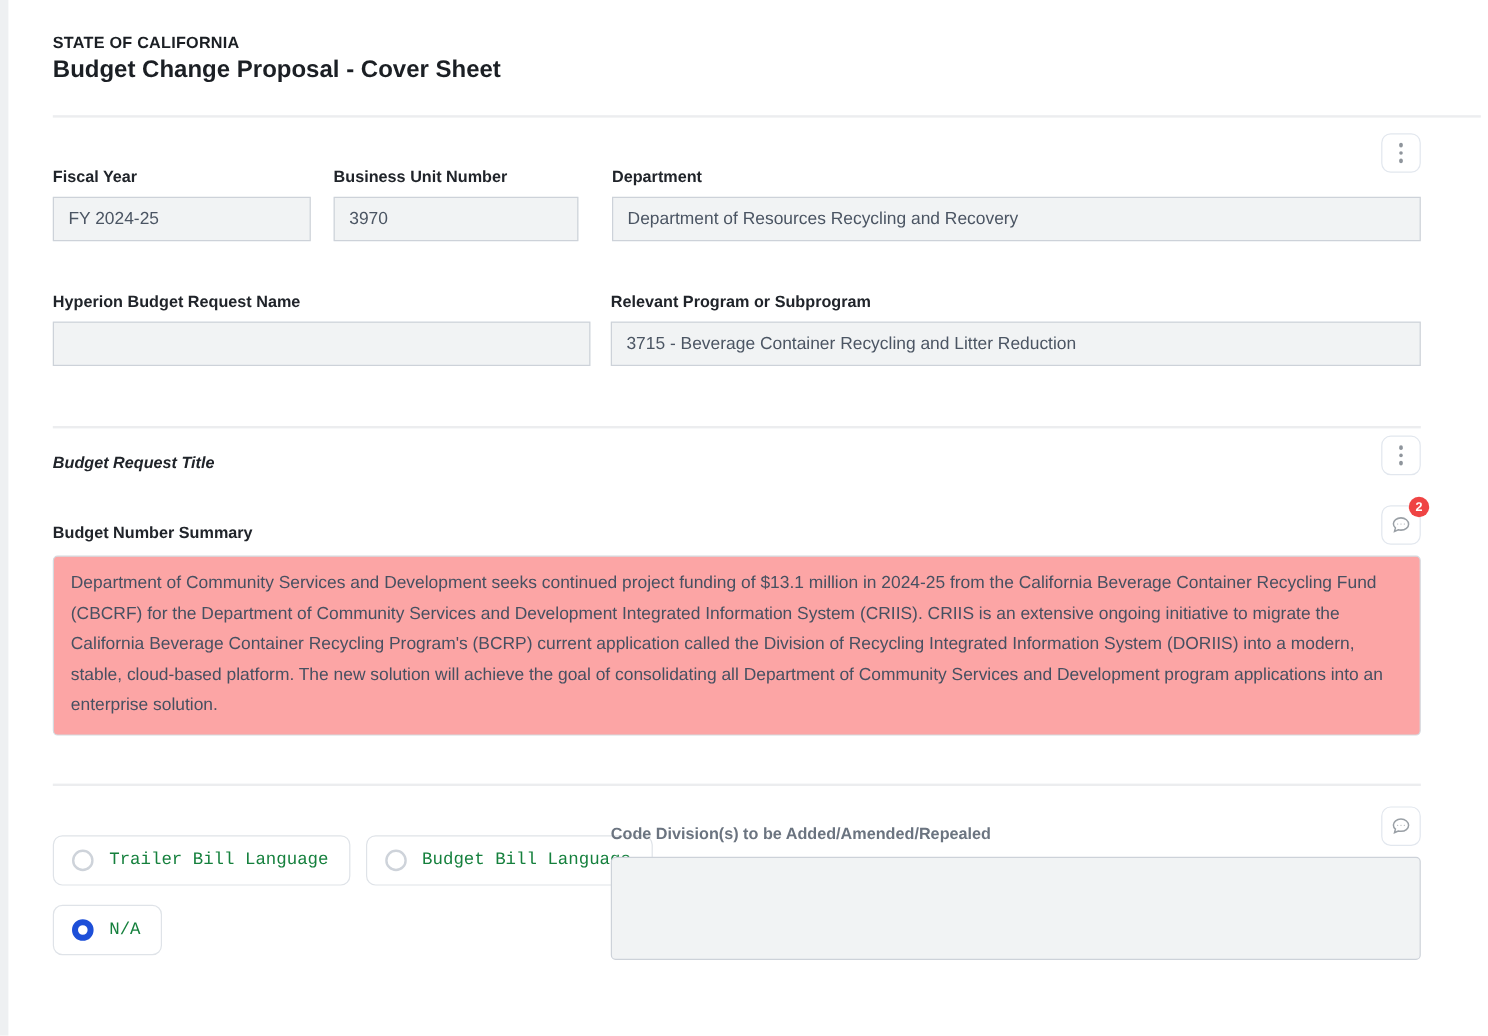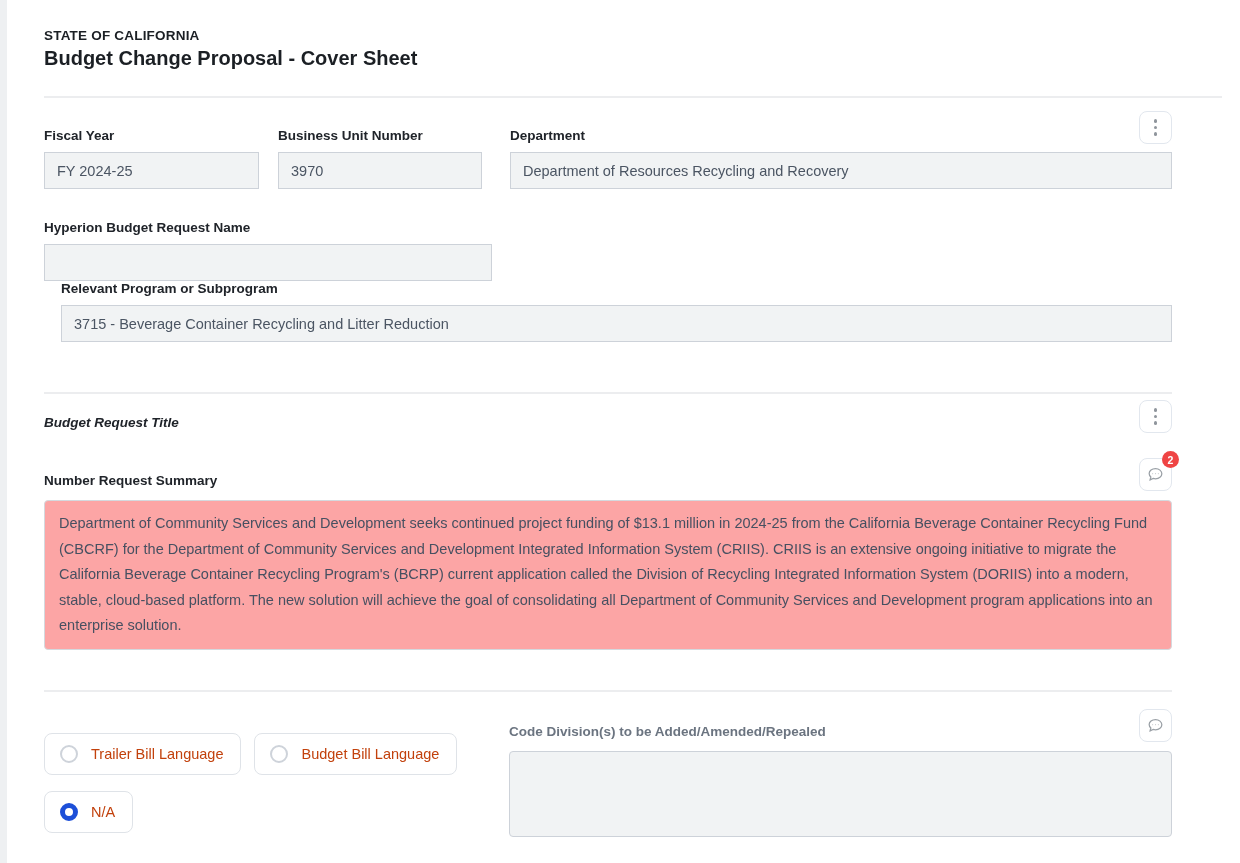--- a/index.html
+++ b/index.html
@@ -9,21 +9,21 @@
     background: #ffffff;
     color: #1f2329;
     position: relative;
     overflow: hidden;
   }
   .left-strip {
     position: absolute; left: 0; top: 0; bottom: 0;
     width: 7px; background: #eef0f2;
   }
   .page {
-    position: absolute; left: 0; top: 0; right: 16px;
+    position: absolute; left: 0; top: 0; right: 4px;
     padding: 28px 52px 0 44px;
   }
 
   
   .hdr-eyebrow { font-size: 13.5px; font-weight: 700; letter-spacing: .2px; color: #1b1f24; }
   .hdr-title   { font-size: 20px; font-weight: 700; color: #1b1f24; margin-top: 4px; }
   .hdr-form    { font-size: 14.5px; color: #41464d; margin-top: 4px; }
   .hdr-divider {
     border-top: 2px solid #ecedef;
     margin: 26px -50px 0 0; 
@@ -61,24 +61,24 @@
     display: flex; align-items: center; justify-content: center;
   }
 
   
   .sec1 { padding-top: 13px; }
   .kebab-abs { position: absolute; right: 0; top: 13px; }
   .row1 { display: flex; margin-top: 17px; }
   .row1 .c1 { width: 215px; }
   .row1 .c2 { width: 204px; margin-left: 19px; }
   .row1 .c3 { flex: 1; margin-left: 28px; }
-  .row2 { display: flex; margin-top: 31px; flex-direction: column; }
+  .row2 { display: flex; margin-top: 31px; }
   .row2 .c1 { width: 448px; }
   .row2 .c2 { flex: 1; margin-left: 17px; }
-  .cell .f-label { display: block; margin-bottom: 9px; }
+  .cell .f-label { display: block; margin-bottom: 9px; margin-top: 12px; }
   .sec1-divider { margin-top: 50px; }
 
   
   .label-row {
     display: flex; align-items: flex-end; justify-content: space-between;
   }
   .sec2-title-row { margin-top: 6px; height: 33px; }
   .sec2-title-row .f-label { padding-bottom: 3px; font-style: italic; }
   .title-field { margin-top: 9px; }
   .sec2-sum-row { margin-top: 24px; height: 34px; }
@@ -103,21 +103,21 @@
   .sec3-label-row .f-label { padding-bottom: 3px; }
   .sec3-left > .f-label { display: block; padding-top: 9px; }
   .opt-row { display: flex; gap: 13px; margin-top: 25px; }
   .opt {
     height: 42px; display: inline-flex; align-items: center; gap: 13px;
     background: #ffffff;
     border: 1px solid #dfe3e8; border-radius: 8px;
     padding: 0 17px 0 15px;
     cursor: pointer;
   }
-  .opt-label { font-size: 14.5px; font-weight: 500; color: #c2410c; white-space: nowrap; }
+  .opt-label { font-size: 14.5px; font-weight: 500; color: #15803d; white-space: nowrap; font-family: Liberation Mono, monospace; }
   .radio {
     width: 18px; height: 18px; border-radius: 50%;
     border: 2px solid #ced3da; background: #ffffff; flex: 0 0 auto;
   }
   .opt.selected .radio { border: 5.5px solid #1d4fd8; }
   .na-row { margin-top: 16px; }
   .code-box {
     margin-top: 9px;
     height: 86px;
     background: #f1f3f4;
@@ -186,21 +186,21 @@
       <button class="icon-btn">
         <span class="kebab">
             <i></i>
             <i></i>
             <i></i>
           </span>
       </button>
     </div>
 
     <div class="label-row sec2-sum-row">
-      <span class="f-label">Number Request Summary</span>
+      <span class="f-label">Budget Number Summary</span>
       <button class="icon-btn">
         <svg class="bubble" viewBox="0 0 24 24" fill="none" stroke="#9aa0a6" stroke-width="1.6">
           <path d="M12 4.5c-4.5 0-8 2.8-8 6.3 0 1.7.8 3.2 2.1 4.3l-.9 3.6 3.9-1.7c.9.3 1.9.4 2.9.4 4.5 0 8-2.8 8-6.3s-3.5-6.6-8-6.6z"></path>
           <circle cx="8.5" cy="11" r="0.6" fill="#9aa0a6" stroke="none"></circle>
           <circle cx="12" cy="11" r="0.6" fill="#9aa0a6" stroke="none"></circle>
           <circle cx="15.5" cy="11" r="0.6" fill="#9aa0a6" stroke="none"></circle>
         </svg>
         <span class="badge">2</span>
       </button>
     </div>

